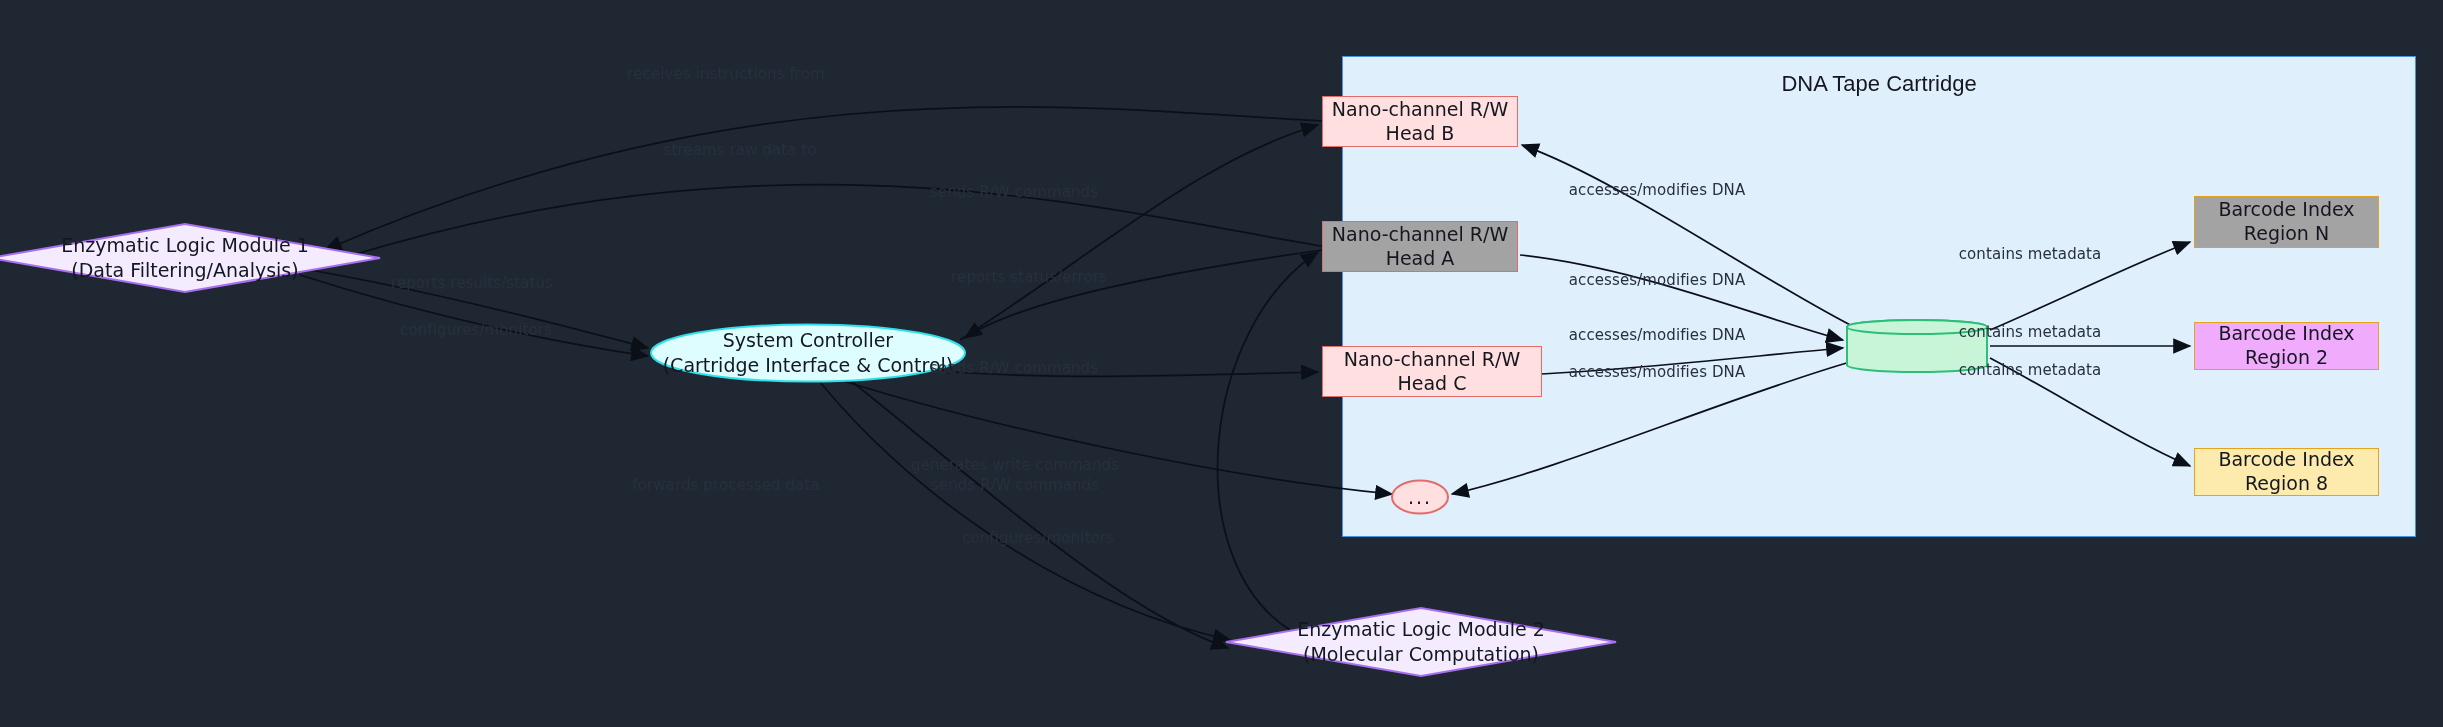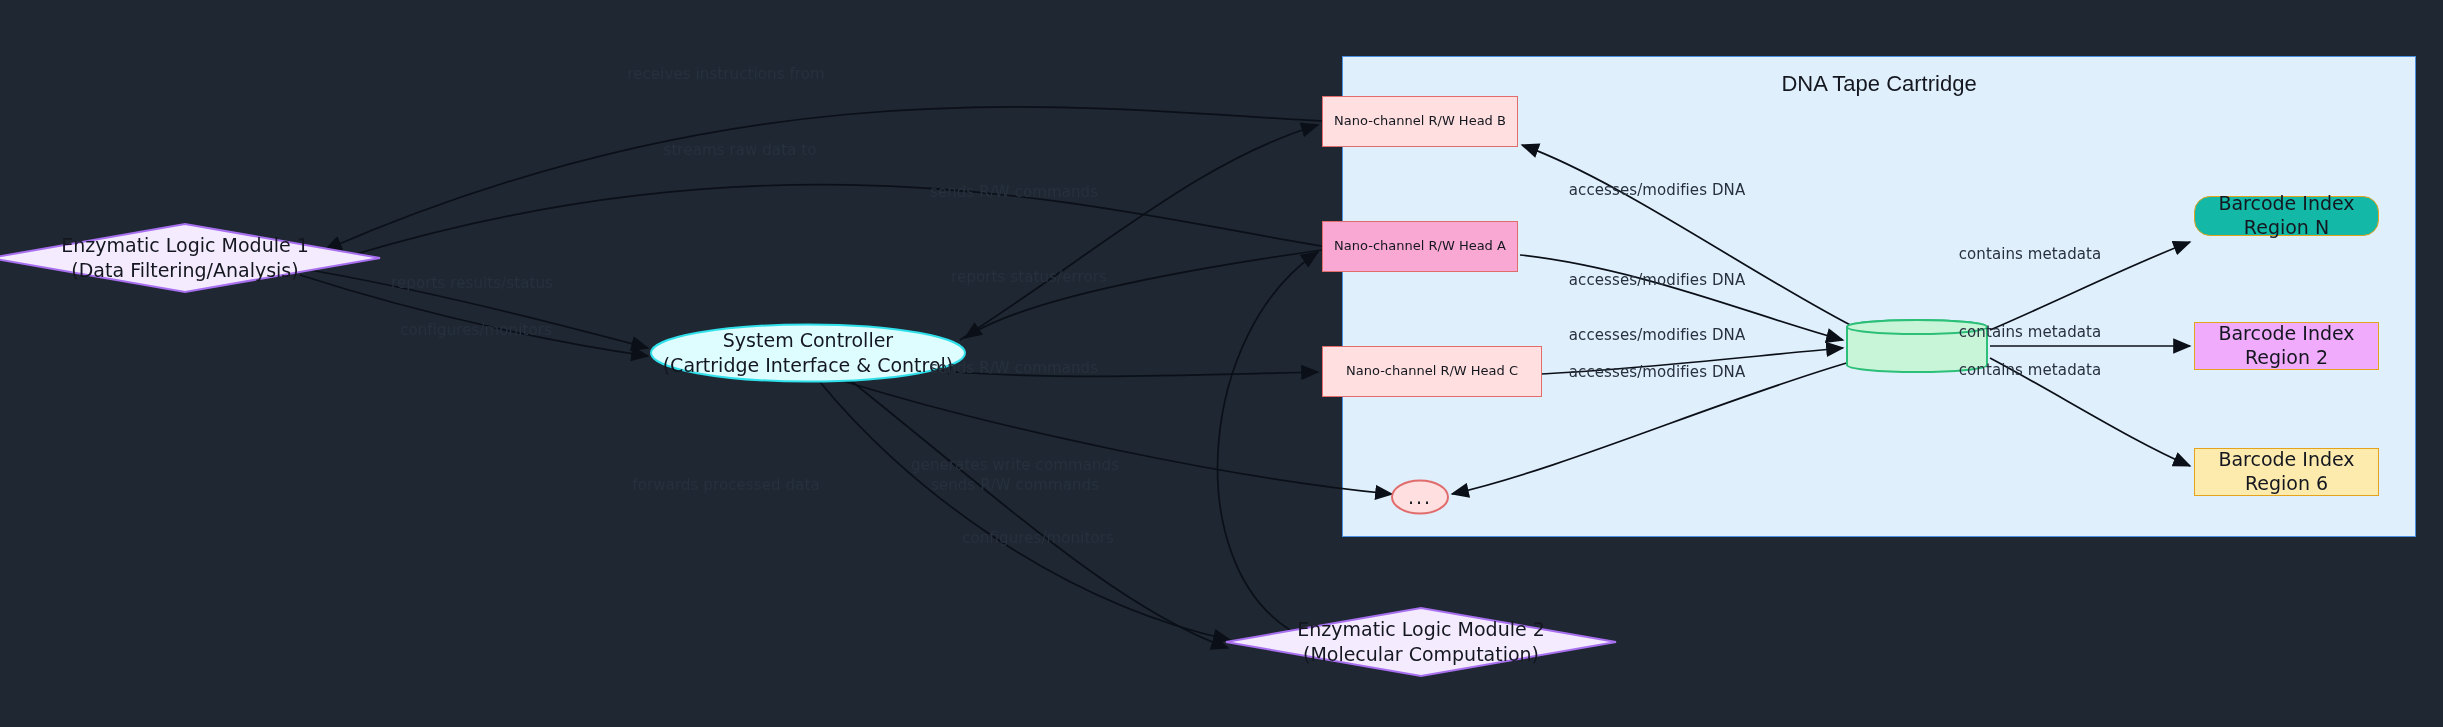--- a/index.html
+++ b/index.html
@@ -1,21 +1,21 @@
 <!DOCTYPE html>
 <html><head>
 <meta charset="utf-8">
 <style>
   html,body{margin:0;padding:0;background:#1f2733;}
   #root{position:relative;width:2443px;height:727px;background:#1f2733;
         font-family:"DejaVu Sans",sans-serif;overflow:hidden;}
   svg.layer{position:absolute;left:0;top:0;width:2443px;height:727px;}
   .node{position:absolute;box-sizing:border-box;display:flex;align-items:center;
         justify-content:center;text-align:center;color:#14171f;line-height:1.25;}
-  .rwhead{background:#ffdfdf;border:1.6px solid #e06c6c;font-size:13px;}
+  .rwhead{background:#ffdfdf;border:1.6px solid #e06c6c;font-size:19px;}
   .barcode{background:#fdebae;border:1.8px solid #e3a31c;font-size:19px;}
   .cartridge{position:absolute;background:#e0effc;border:1.6px solid #4a90e2;margin-left:32px;}
   .cart-title{position:absolute;width:100%;text-align:center;top:14px;
         font-family:"Liberation Sans",sans-serif;font-size:22px;color:#14171f;}
   .elabel{position:absolute;color:#27303d;font-size:15px;white-space:nowrap;
         letter-spacing:.1px;}
   .shapetext{position:absolute;text-align:center;color:#14171f;font-size:19px;
         line-height:1.3;white-space:pre;pointer-events:none;}
   .dots{position:absolute;color:#14171f;font-size:19px;letter-spacing:2px;}
 </style>
@@ -61,34 +61,34 @@
       <ellipse cx="808" cy="353" rx="157" ry="28.5" fill="#ddfdff" stroke="#2fe0ea" stroke-width="2"></ellipse>
       <polygon points="1226,642 1421,608 1616,642 1421,676" fill="#f4ecfe" stroke="#a86ff0" stroke-width="2"></polygon>
       <ellipse cx="1420" cy="497" rx="28" ry="16.5" fill="#ffdfdf" stroke="#e06c6c" stroke-width="2"></ellipse>
       <path d="M1847,327 a70,7 0 0 1 140,0 L1987,365 a70,7 0 0 1 -140,0 Z" fill="#c8f5d8" stroke="#2bbf78" stroke-width="2"></path>
       <ellipse cx="1917" cy="327" rx="70" ry="7" fill="#c8f5d8" stroke="#2bbf78" stroke-width="2"></ellipse>
     </svg>
 
   <div class="node rwhead" style="left: 1322px; top: 96px; width: 196px; height: 51px; background: rgb(255, 223, 223); border-color: rgb(224, 108, 108);">
     <span>Nano-channel R/W Head B</span>
     </div>
-  <div class="node rwhead" style="left: 1322px; top: 221px; width: 196px; height: 51px; background: #f9a8d4; border-color: rgb(224, 108, 108);">
+  <div class="node rwhead" style="left: 1322px; top: 221px; width: 196px; height: 51px; background: #a3a3a3; border-color: rgb(224, 108, 108);">
     <span>Nano-channel R/W Head A</span>
     </div>
   <div class="node rwhead" style="left: 1322px; top: 346px; width: 220px; height: 51px; background: rgb(255, 223, 223); border-color: rgb(224, 108, 108);">
     <span>Nano-channel R/W Head C</span>
     </div>
-  <div class="node barcode" style="left: 2194px; top: 196px; width: 185px; height: 40px; background: #14b8a6; border-color: rgb(227, 163, 28); border-radius: 16px;">
+  <div class="node barcode" style="left: 2194px; top: 196px; width: 185px; height: 52px; background: #a3a3a3; border-color: rgb(227, 163, 28);">
     <span>Barcode Index Region N</span>
     </div>
   <div class="node barcode" style="left: 2194px; top: 322px; width: 185px; height: 48px; background: #f0abfc; border-color: rgb(227, 163, 28);">
     <span>Barcode Index Region 2</span>
     </div>
   <div class="node barcode" style="left: 2194px; top: 448px; width: 185px; height: 48px; background: rgb(253, 235, 174); border-color: rgb(227, 163, 28);">
-    <span>Barcode Index Region 6</span>
+    <span>Barcode Index Region 8</span>
     </div>
 
   <div class="shapetext" id="t-elm1" style="left: -115px; top: 233px; width: 600px; white-space: pre;">Enzymatic Logic Module 1
 (Data Filtering/Analysis)</div>
   <div class="shapetext" id="t-ctrl" style="left: 508px; top: 328px; width: 600px; white-space: pre;">System Controller
 (Cartridge Interface &amp; Control)</div>
   <div class="shapetext" id="t-elm2" style="left: 1121px; top: 617px; width: 600px; white-space: pre;">Enzymatic Logic Module 2
 (Molecular Computation)</div>
   <div class="dots" id="t-more" style="left: 1390px; top: 486px; width: 60px; text-align: center;">...</div>
 

